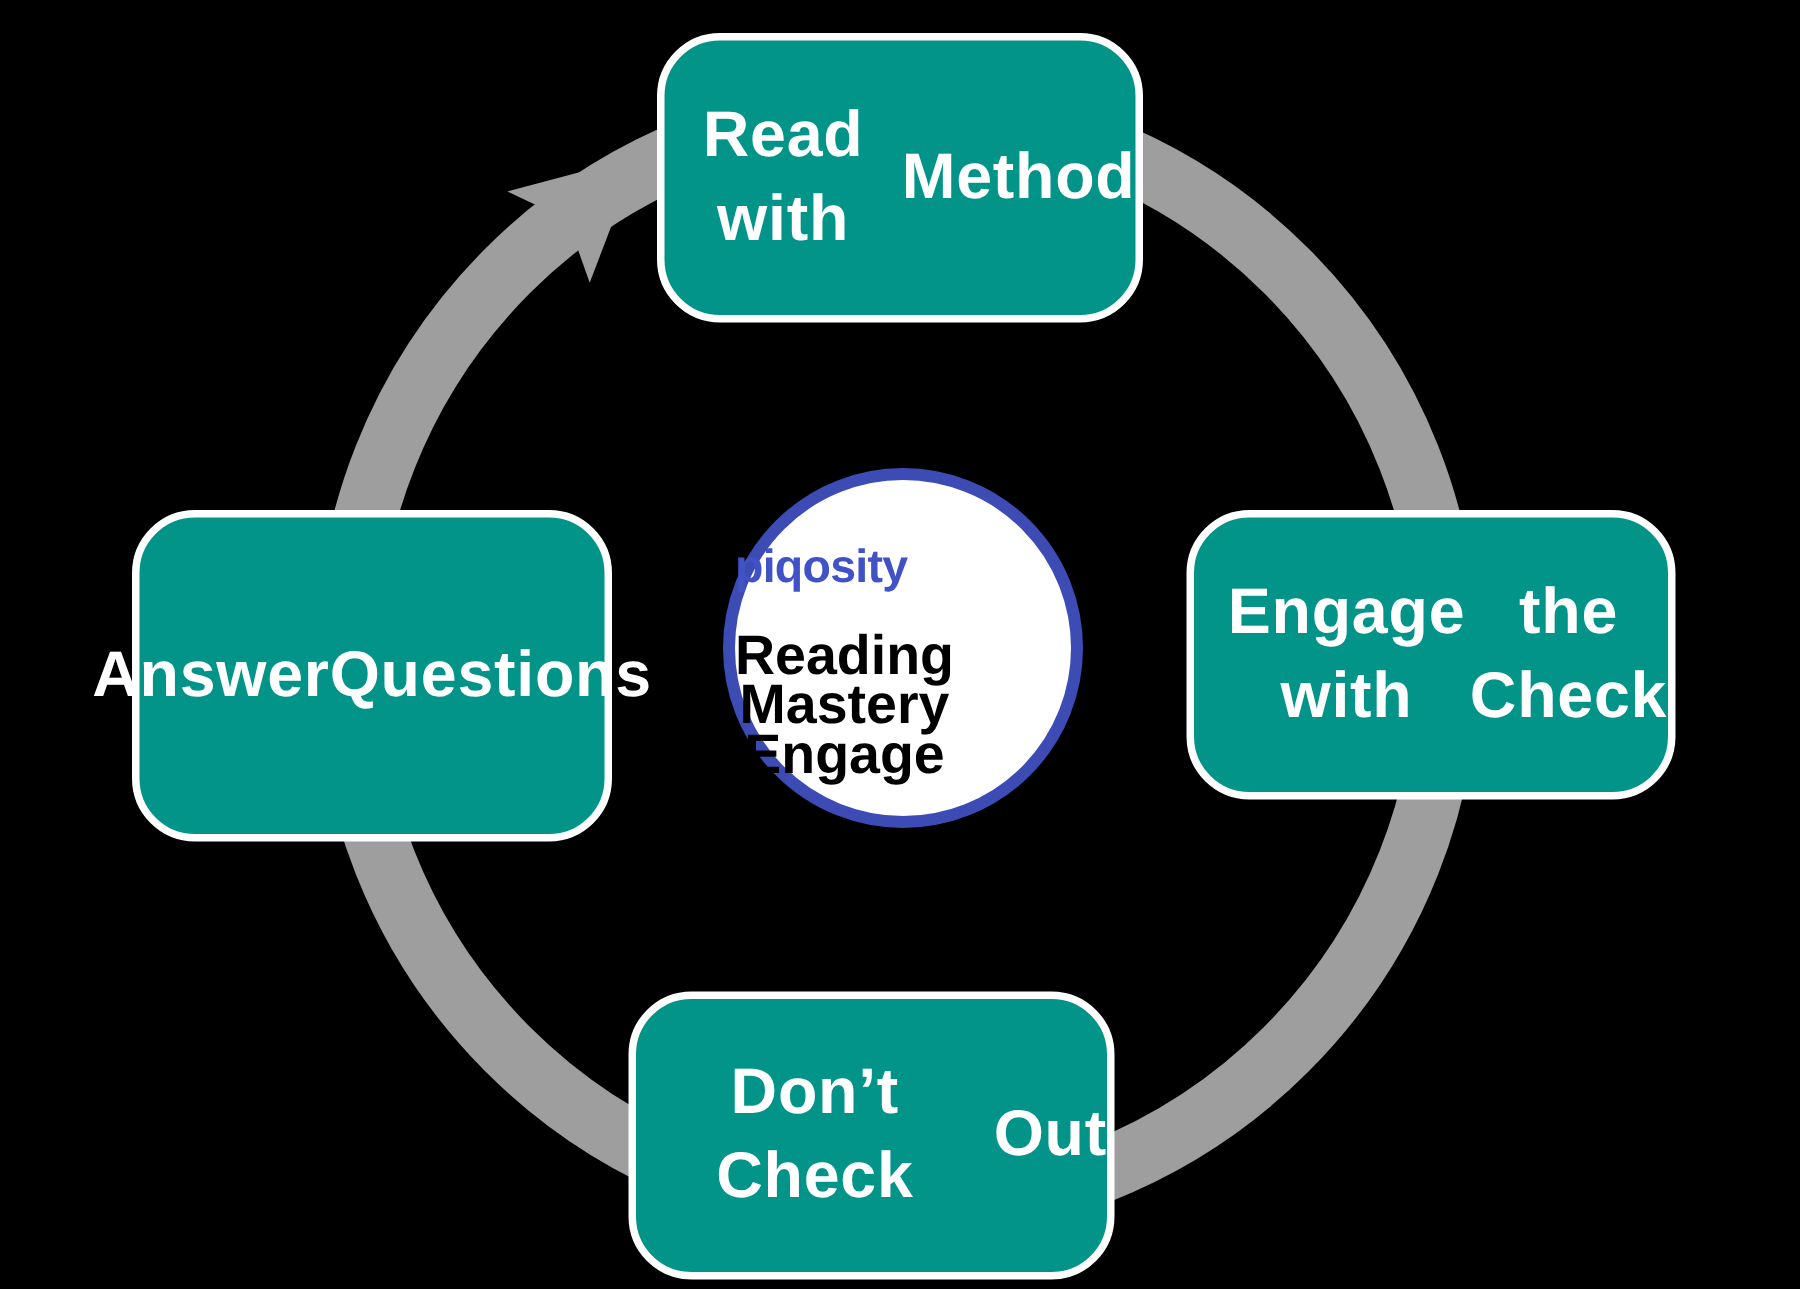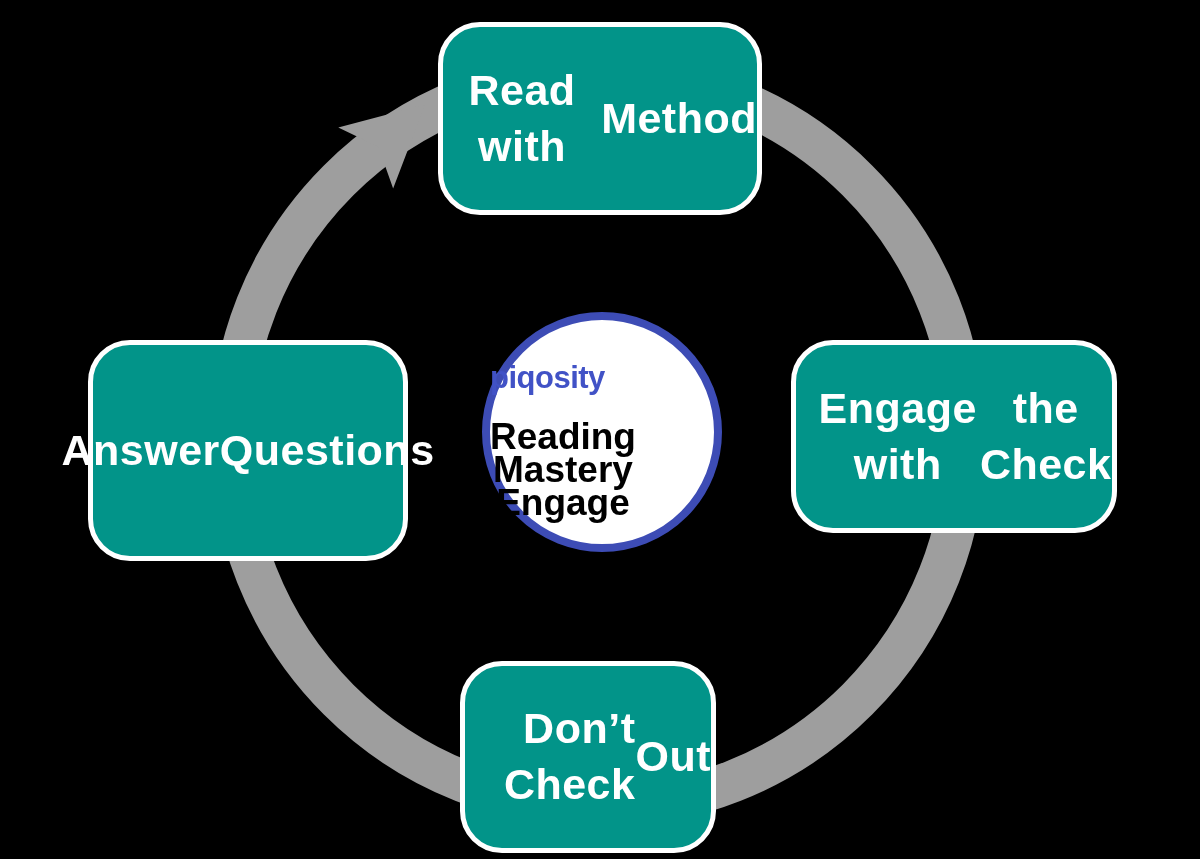--- a/index.html
+++ b/index.html
@@ -34,21 +34,21 @@
     letter-spacing: 0.5px;
     display: flex;
     flex-direction: row;
     align-items: center;
     justify-content: center;
     text-align: center;
   }
   .step span { display: block; }
   .step-top    { left: 438px; top: 22px;  width: 324px; height: 193px; }
   .step-right  { left: 791px; top: 340px; width: 326px; height: 193px; padding-left: 20px; }
-  .step-bottom { left: 460px; top: 661px; width: 256px; height: 192px; text-align: right; }
+  .step-bottom { left: 419px; top: 661px; width: 324px; height: 192px; }
   .step-left   { left: 88px;  top: 340px; width: 320px; height: 221px; line-height: 1.5; }
   .hub {
     position: absolute;
     left: 482px; top: 312px;
     width: 240px; height: 240px;
     box-sizing: border-box;
     background: #ffffff;
     border: 8px solid var(--center-border-blue, #3D4CB5);
     border-radius: 50%;
     display: flex;

